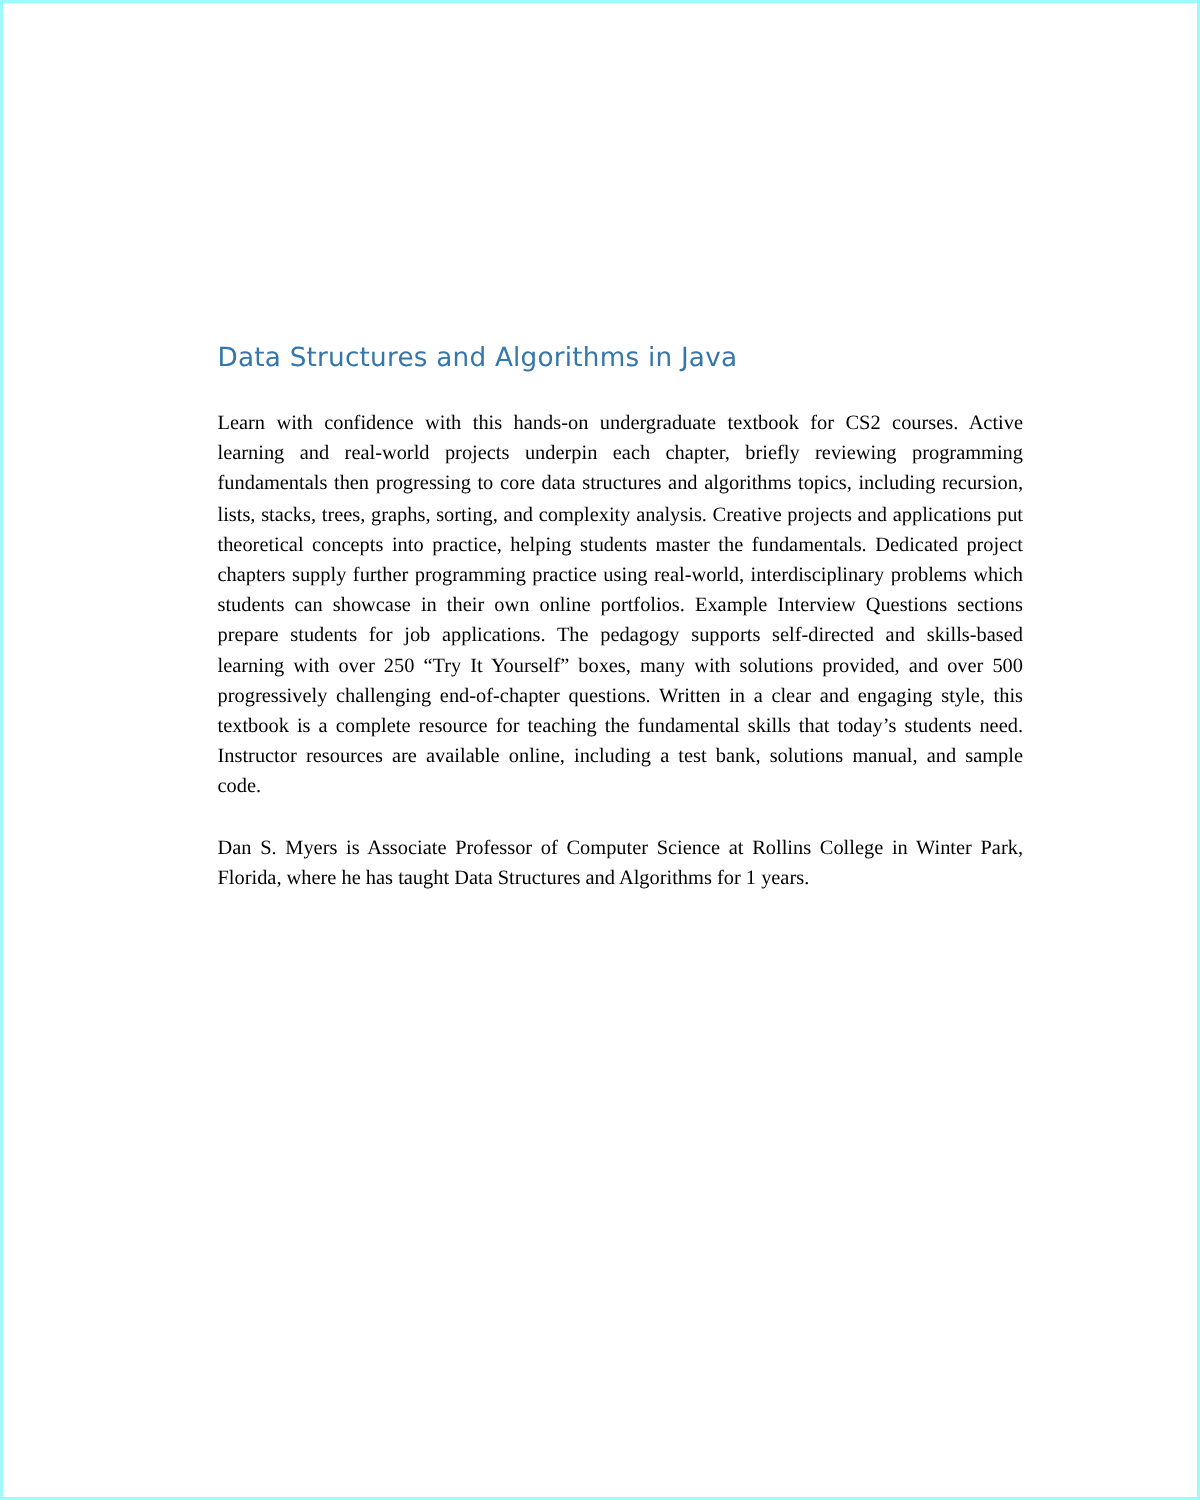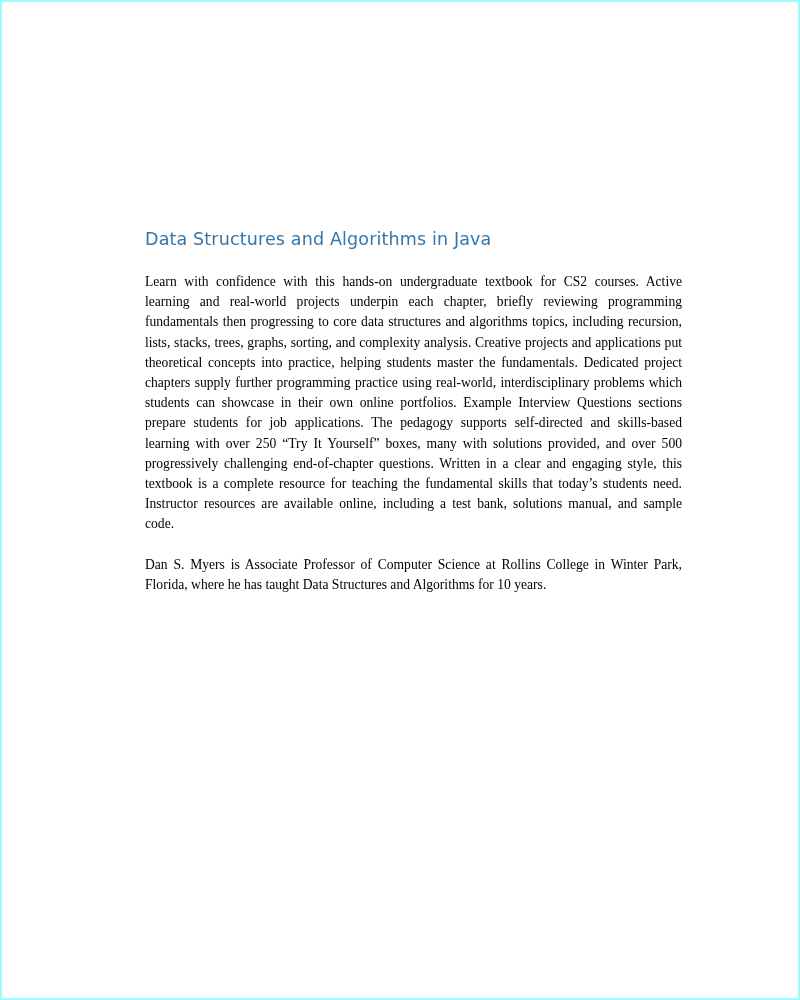--- a/index.html
+++ b/index.html
@@ -61,16 +61,16 @@
 </head>
 <body>
 
 <div class="page">
   <div class="content">
 
     <h1 class="book-title">Data Structures and Algorithms in Java</h1>
 
     <p class="blurb">Learn with confidence with this hands-on undergraduate textbook for CS2 courses. Active learning and real-world projects underpin each chapter, briefly reviewing programming fundamentals then progressing to core data structures and algorithms topics, including recursion, lists, stacks, trees, graphs, sorting, and complexity analysis. Creative projects and applications put theoretical concepts into practice, helping students master the fundamentals. Dedicated project chapters supply further programming practice using real-world, interdisciplinary problems which students can showcase in their own online portfolios. Example Interview Questions sections prepare students for job applications. The pedagogy supports self-directed and skills-based learning with over 250 “Try It Yourself” boxes, many with solutions provided, and over 500 progressively challenging end-of-chapter questions. Written in a clear and engaging style, this textbook is a complete resource for teaching the fundamental skills that today’s students need. Instructor resources are available online, including a test bank, solutions manual, and sample code.</p>
 
-    <p class="blurb">Dan S. Myers is Associate Professor of Computer Science at Rollins College in Winter Park, Florida, where he has taught Data Structures and Algorithms for 10 years.</p>
+    <p class="blurb">Dan S. Myers is Associate Professor of Computer Science at Rollins College in Winter Park, Florida, where he has taught Data Structures and Algorithms for 1 years.</p>
 
   </div>
 </div>
 
 </body></html>

